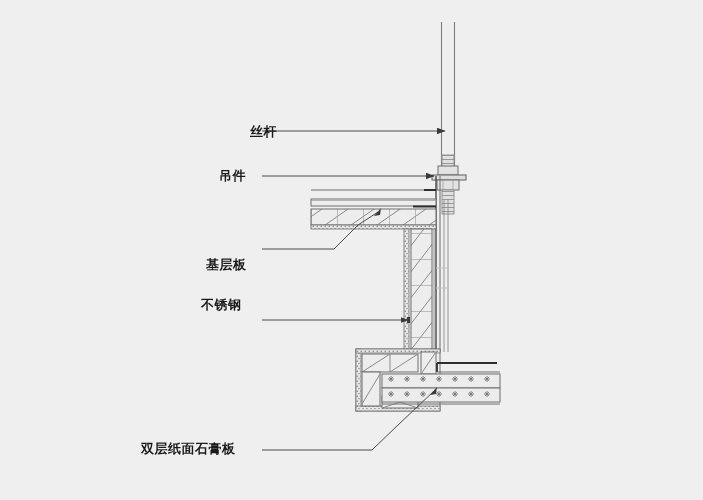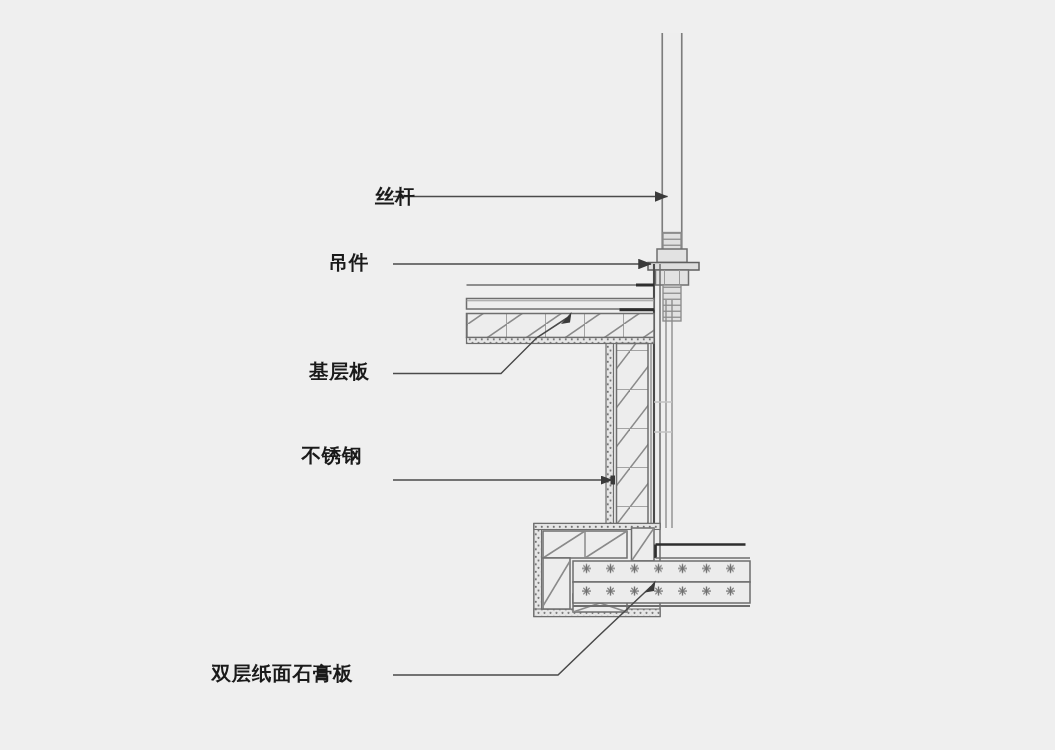--- a/index.html
+++ b/index.html
@@ -31,21 +31,21 @@
     font-family: "DejaVu Sans", "Liberation Sans", sans-serif;
     font-size: 13px;
     font-weight: 700;
     color: #1a1a1a;
     letter-spacing: 0.5px;
     white-space: nowrap;
     line-height: 1;
   }
   .lbl-sigan  { left: 219px; top: 125px; margin-left: 31px; }
   .lbl-diaojian { left: 219px; top: 169px; }
-  .lbl-jicengban { left: 206px; top: 242px; }
+  .lbl-jicengban { left: 206px; top: 258px; }
   .lbl-buxiugang { left: 201px; top: 298px; }
   .lbl-shigaoban { left: 141px; top: 443px; font-family: Liberation Mono, monospace; }
 </style>
 </head>
 <body>
 
 <div id="canvas">
 
   <svg id="drawing" viewBox="0 0 703 500">
     <defs>

